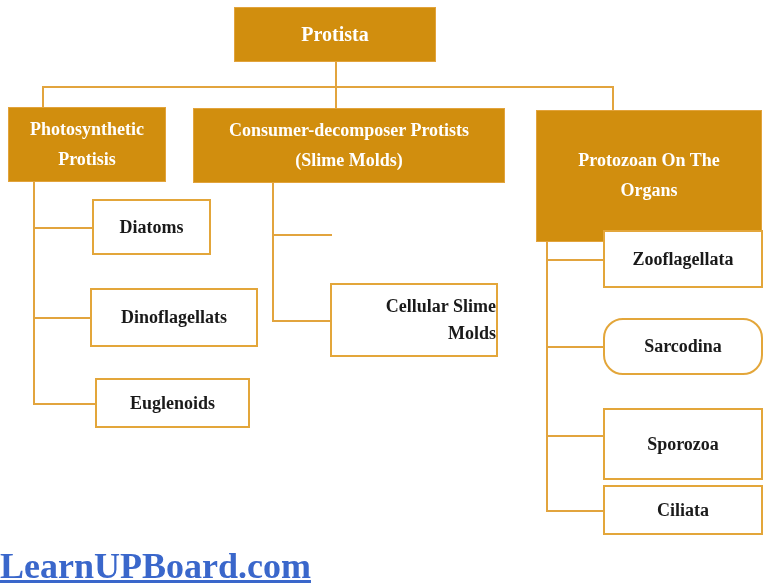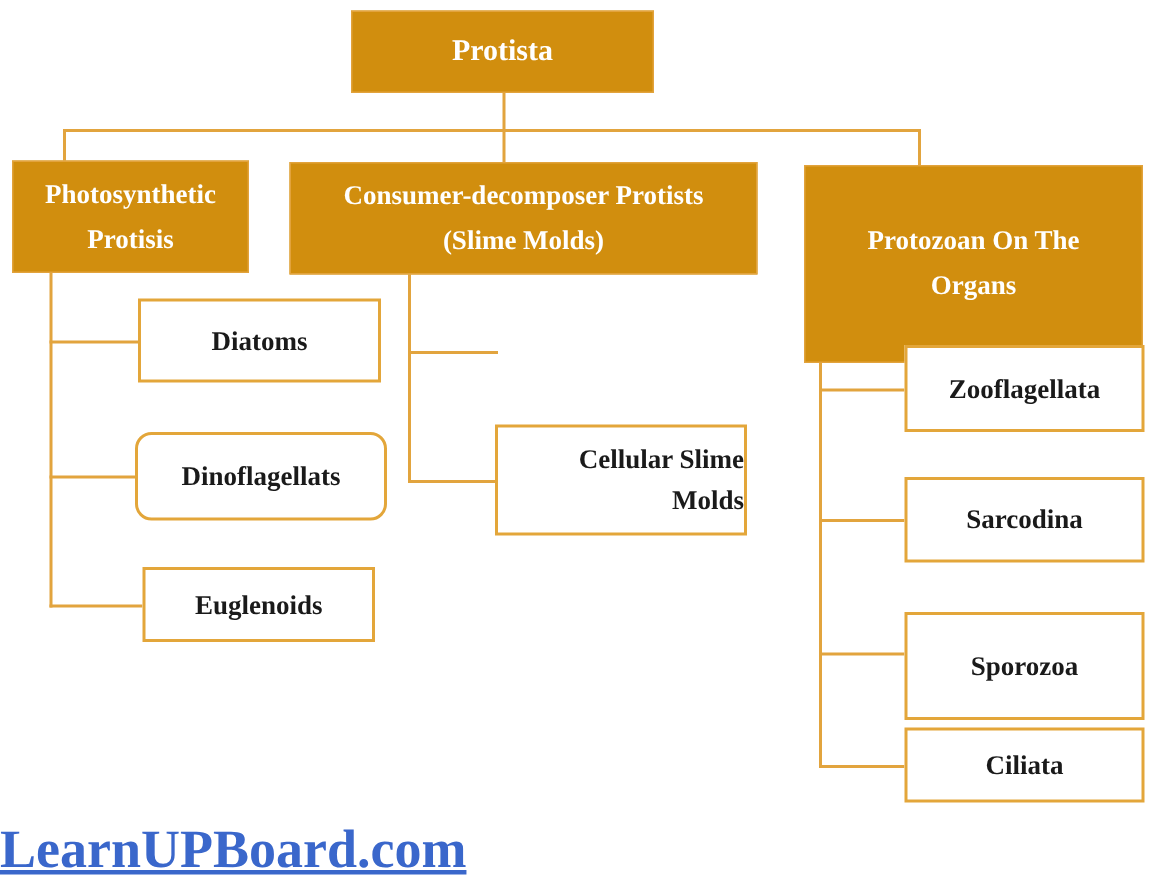--- a/index.html
+++ b/index.html
@@ -95,39 +95,39 @@
   <div class="gnode" style="left:193px;top:108px;width:312px;height:75px;">
     <div>Consumer-decomposer Protists</div>
     <div>(Slime Molds)</div>
   </div>
 
   <div class="gnode" style="left:536px;top:110px;width:226px;height:132px;">
     <div>Protozoan On The</div>
     <div>Organs</div>
   </div>
 
-  <div class="wnode" style="left:92px;top:199px;width:162px;height:56px;">
+  <div class="wnode" style="left:92px;top:199px;width:119px;height:56px;">
     <div>Diatoms</div>
   </div>
-  <div class="wnode" style="left:90px;top:288px;width:168px;height:59px;border-radius:11px;">
+  <div class="wnode" style="left:90px;top:288px;width:168px;height:59px;">
     <div>Dinoflagellats</div>
   </div>
   <div class="wnode" style="left:95px;top:378px;width:155px;height:50px;">
     <div>Euglenoids</div>
   </div>
 
   <div class="wnode" style="left:330px;top:283px;width:168px;height:74px;align-items:flex-end;">
     <div>Cellular Slime</div>
     <div>Molds</div>
   </div>
 
   <div class="wnode" style="left:603px;top:230px;width:160px;height:58px;">
     <div>Zooflagellata</div>
   </div>
-  <div class="wnode" style="left:603px;top:318px;width:160px;height:57px;">
+  <div class="wnode" style="left:603px;top:318px;width:160px;height:57px;border-radius:20px;">
     <div>Sarcodina</div>
   </div>
   <div class="wnode" style="left:603px;top:408px;width:160px;height:72px;">
     <div>Sporozoa</div>
   </div>
   <div class="wnode" style="left:603px;top:485px;width:160px;height:50px;text-align:center;">
     <div>Ciliata</div>
   </div>
 
   <div class="watermark">LearnUPBoard.com</div>

